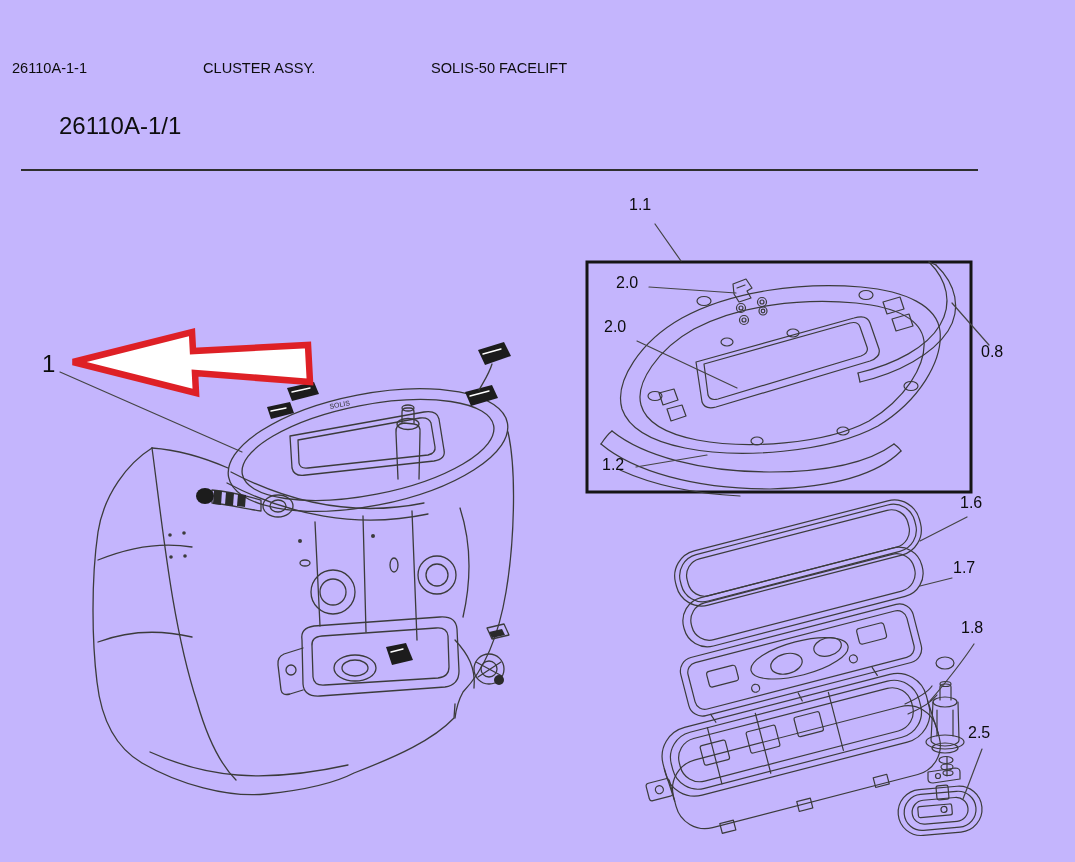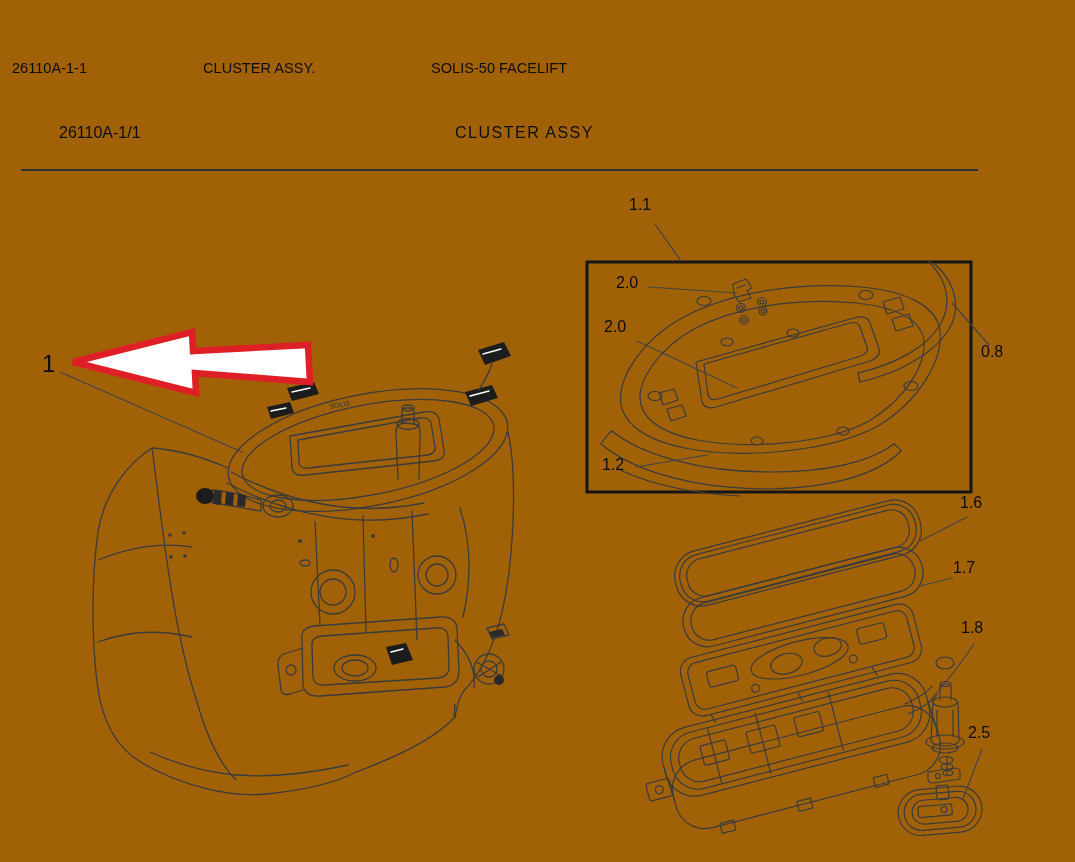--- a/index.html
+++ b/index.html
@@ -1,41 +1,40 @@
 <!DOCTYPE html>
 <html><head>
 <meta charset="utf-8">
 <style>
   html,body{margin:0;padding:0;background:#fff;}
-  .page{position:relative;width:1075px;height:862px;background:#a16207;overflow:hidden;
+  .page{position:relative;width:1075px;height:862px;background:#c4b5fd;overflow:hidden;
         font-family:"Liberation Sans","DejaVu Sans",sans-serif;color:#0d0d0d;}
   .hdr{position:absolute;top:59px;font-size:15.5px;letter-spacing:0;white-space:nowrap;
        transform:scaleX(.94);transform-origin:left top;}
   .hdr.code{left:12px;}
   .hdr.title{left:203px;}
   .hdr.model{left:431px;}
-  .sec{position:absolute;top:124px;font-size:16px;white-space:nowrap;}
+  .sec{position:absolute;top:112px;font-size:24px;white-space:nowrap;}
   .sec.code{left:59px;}
   .sec.title{left:455px;letter-spacing:1.5px;}
   .rule{position:absolute;left:21px;top:169px;width:957px;height:2px;background:#2f2f2f;}
   .callout{position:absolute;font-size:16px;color:#0c0c0c;white-space:nowrap;line-height:1;}
   .callout.big{font-size:24px;}
   svg.art{position:absolute;left:0;top:0;width:1075px;height:862px;}
 </style>
 </head>
 <body>
 
 <div class="page">
 
   <span class="hdr code">26110A-1-1</span>
   <span class="hdr title">CLUSTER ASSY.</span>
   <span class="hdr model">SOLIS-50 FACELIFT</span>
 
   <span class="sec code">26110A-1/1</span>
-  <span class="sec title">CLUSTER ASSY</span>
   <div class="rule"></div>
 
   <svg class="art" viewBox="0 0 1075 862">
 
     <g fill="none" stroke-width="1.3" stroke-linecap="round" stroke-linejoin="round" stroke="#3b3b3b">
 
       <path d="M152,448 C128,463 104,494 98,532 C91,580 92,642 97,682 C101,717 113,746 142,763 C178,784 228,798 266,794 C305,790 333,784 354,773 C398,756 433,740 454,718 L455,704"></path>
       <path d="M508,432 C517,472 514,545 506,592 C499,634 486,668 463,692 C458,701 456,710 455,718"></path>
       <path d="M152,448 C180,450 205,458 228,468"></path>
       <path d="M150,752 C205,777 262,784 348,765"></path>

